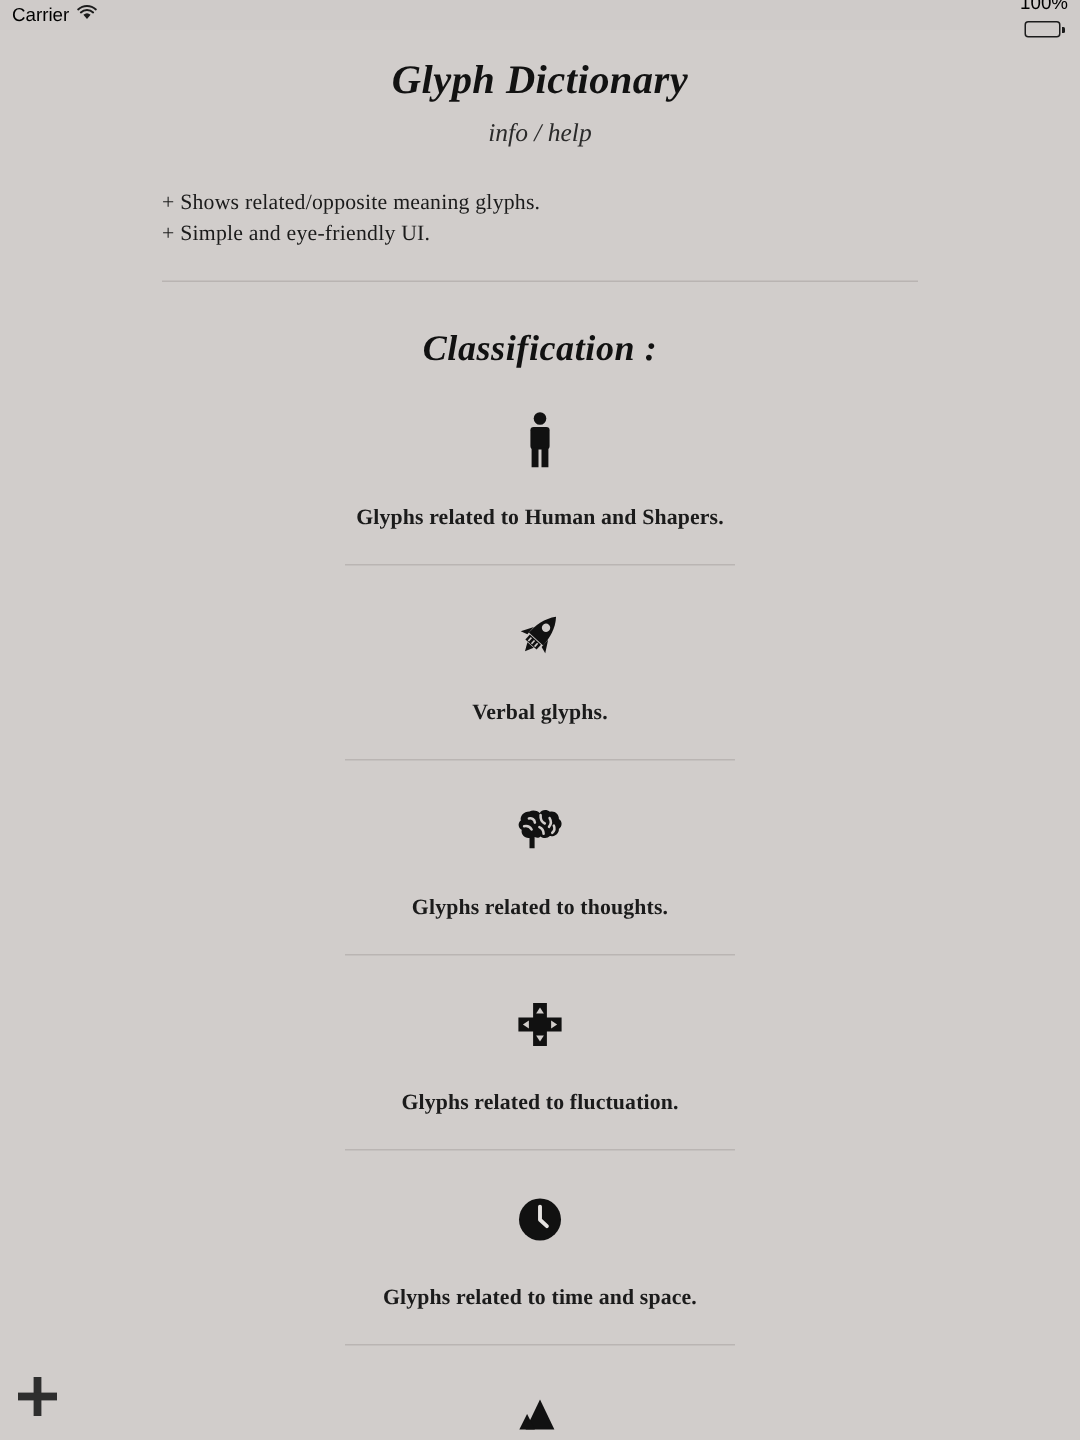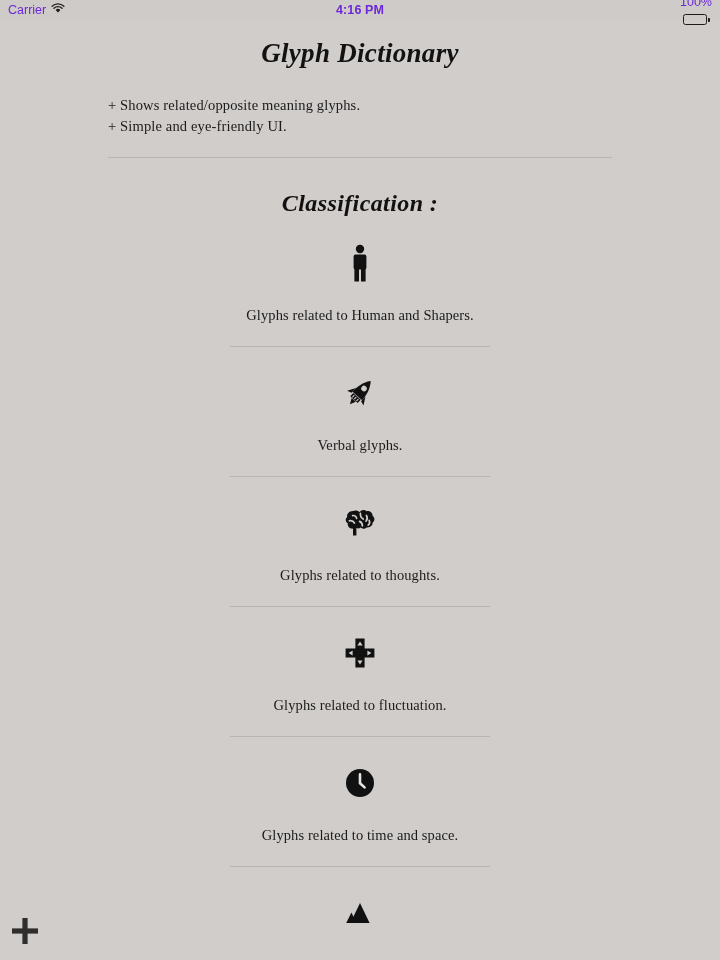--- a/index.html
+++ b/index.html
@@ -19,21 +19,21 @@
 
   
   .status-bar {
     height: 20px;
     width: 100%;
     display: flex;
     align-items: center;
     padding: 0 8px;
     font-family: "Liberation Sans", sans-serif;
     font-size: 12.5px;
-    color: #6d28d9;
+    color: #000000;
     background: #cfcbc9;
     position: relative;
   }
   .status-left {
     display: flex;
     align-items: center;
     gap: 5px;
   }
   .status-center {
     position: absolute;
@@ -141,20 +141,21 @@
     align-items: center;
     justify-content: center;
     margin-top: 18px;
   }
   .entry-caption {
     font-size: 14.5px;
     color: #1b1b1b;
     letter-spacing: .1px;
     margin-top: 16px;
     margin-bottom: 22px;
+    font-weight: bold;
   }
 
   
   .add-button {
     position: absolute;
     left: 9px;
     bottom: 13px;
     width: 32px;
     height: 32px;
     display: flex;
@@ -174,33 +175,33 @@
     <span>Carrier</span>
     <span class="wifi-icon">
       <svg width="14" height="11" viewBox="0 0 14 11">
         <path d="M7 9.6 L4.6 6.9 A3.6 3.6 0 0 1 9.4 6.9 Z" fill="#1c1c1c"></path>
         <path d="M2.9 5.3 A6 6 0 0 1 11.1 5.3" stroke="#1c1c1c" stroke-width="1.3" fill="none" stroke-linecap="round"></path>
         <path d="M1.1 3.3 A8.6 8.6 0 0 1 12.9 3.3" stroke="#1c1c1c" stroke-width="1.3" fill="none" stroke-linecap="round"></path>
       </svg>
     </span>
   </div>
 
-  <div class="status-center">4:16 PM</div>
 
   <div class="status-right">
     <span>100%</span>
     <span class="battery">
       <span class="battery-body"><span class="battery-fill"></span></span>
       <span class="battery-cap"></span>
     </span>
   </div>
 </div>
 
 <div class="header">
   <div class="app-title">Glyph Dictionary</div>
+  <div class="app-subtitle">info / help</div>
 </div>
 
 <div class="features">
   <div class="feature-line">+ Shows related/opposite meaning glyphs.</div>
   <div class="feature-line">+ Simple and eye-friendly UI.</div>
 </div>
 
 <div class="divider-wide"></div>
 
 <div class="classification-title">Classification :</div>

